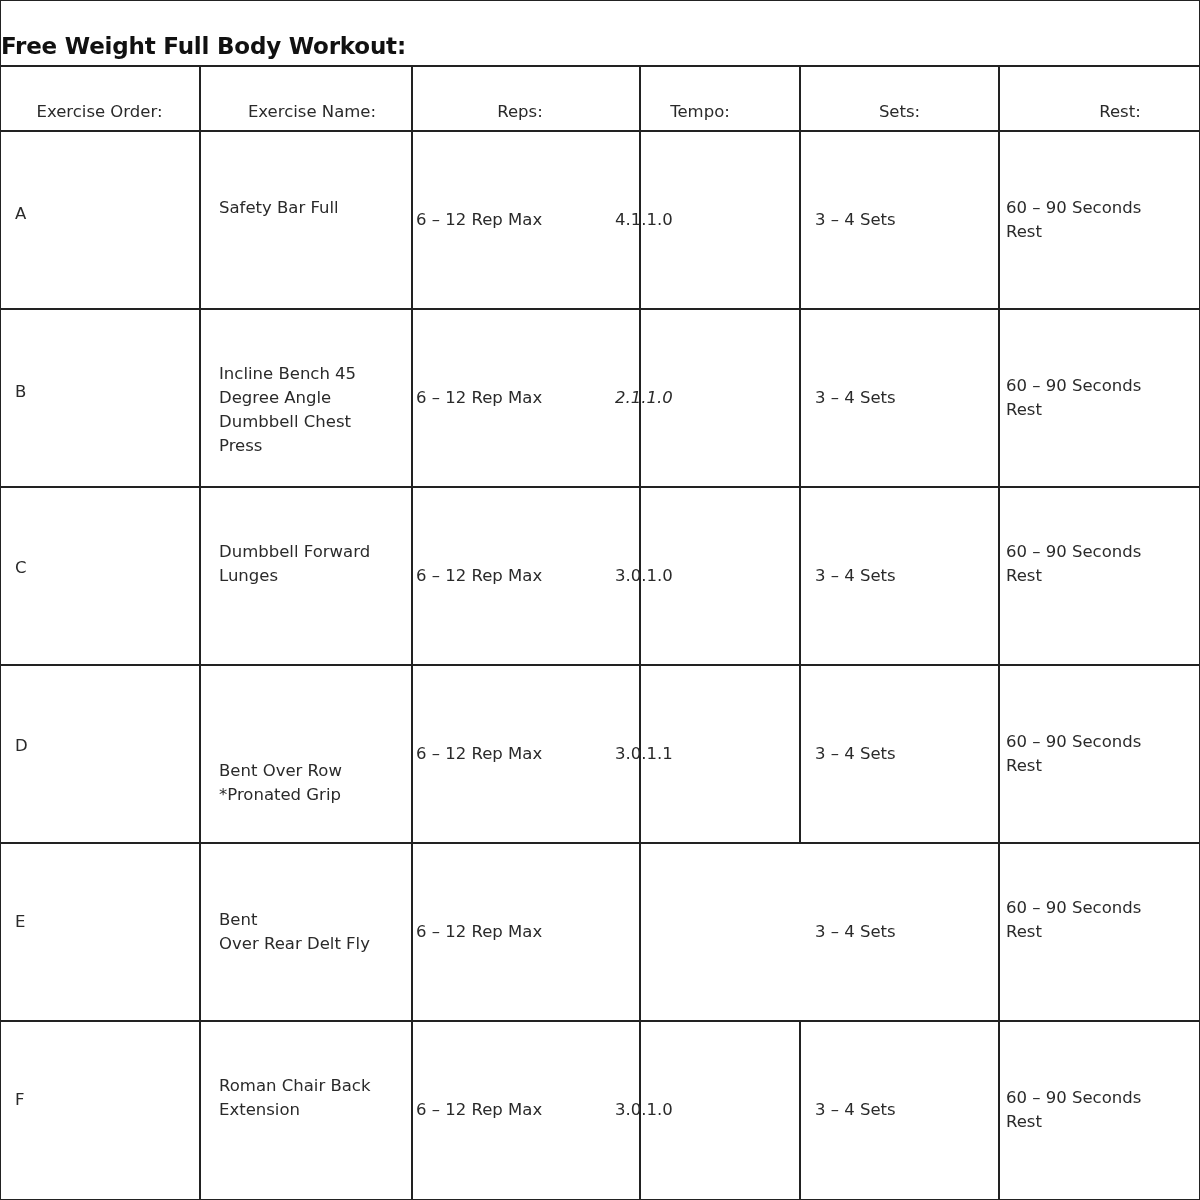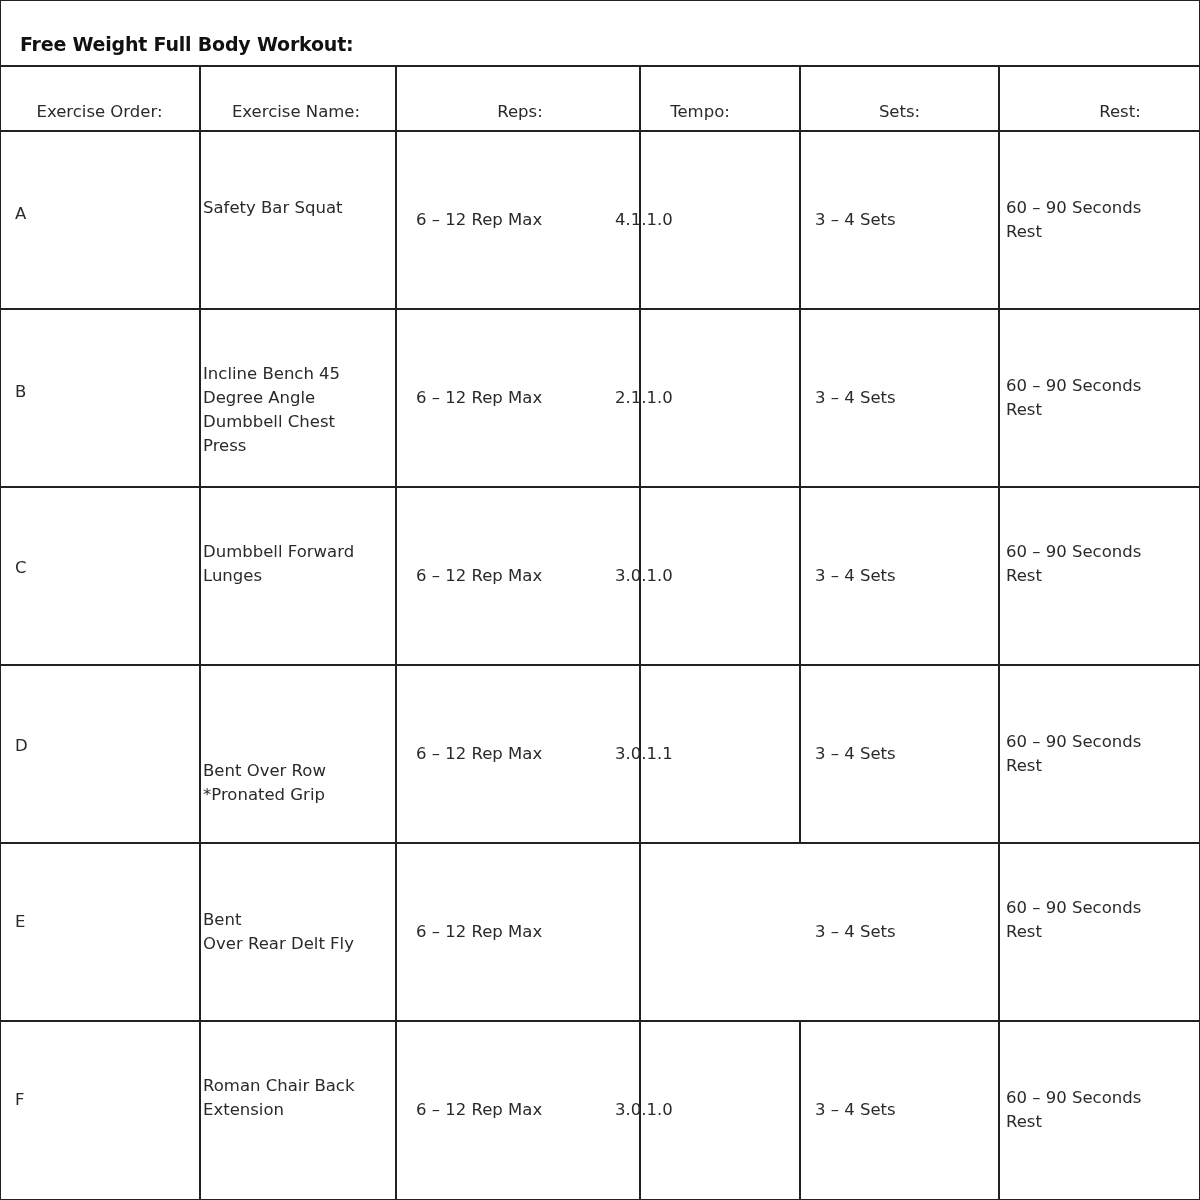--- a/index.html
+++ b/index.html
@@ -2,30 +2,30 @@
 <html><head>
 <meta charset="utf-8">
 <style>
   html, body { margin: 0; padding: 0; background: #ffffff; }
   body { width: 1200px; height: 1200px; position: relative; overflow: hidden;
          font-family: "DejaVu Sans", sans-serif; color: #222; }
   .frame { position: absolute; left: 0; top: 0; width: 1198px; height: 1198px;
            border: 1px solid #222; }
   .title-row { position: absolute; left: 0; top: 0; width: 1200px; height: 67px;
                border-bottom: 2px solid #222; box-sizing: border-box; }
-  .title { position: absolute; left: 20px; top: 33px; font-size: 19px; font-weight: bold;
+  .title { position: absolute; left: 1px; top: 33px; font-size: 23px; font-weight: bold;
            color: #111; letter-spacing: -0.2px; }
   .grid { position: absolute; left: 0; top: 67px; width: 1200px; }
   .row { position: absolute; left: 0; width: 1200px; box-sizing: border-box;
          border-bottom: 2px solid #222; }
   .cell { position: absolute; top: 0; height: 100%; box-sizing: border-box;
           border-right: 2px solid #222; font-size: 16.5px; color: #2a2a2a; }
   .cell:last-child { border-right: none; }
   .c0 { left: 0; width: 201px; }
-  .c1 { left: 197px; width: 200px; }
+  .c1 { left: 213px; width: 200px; }
   .c2 { left: 401px; width: 240px; }
   .c3 { left: 601px; width: 200px; }
   .c4 { left: 801px; width: 199px; }
   .c5 { left: 1000px; width: 240px; }
   .hdr .cell { text-align: center; }
   .hdr .cell span { position: absolute; left: 0; right: 0; top: 35px; }
   .txt { position: absolute; white-space: pre-line; line-height: 24px; }
 </style>
 </head>
 <body>
@@ -55,21 +55,21 @@
       </div>
     <div class="cell c5">
         <span>Rest:</span>
       </div>
   </div>
 <div class="row" style="top: 65px; height: 178px;">
       <div class="cell c0">
         <div class="txt" style="left: 15px; top: 70px;">A</div>
       </div>
       <div class="cell c1">
-        <div class="txt" style="left: 6px; top: 64px;">  Safety Bar Squat</div>
+        <div class="txt" style="left: 6px; top: 64px;">  Safety Bar Full</div>
       </div>
       <div class="cell c2">
         <div class="txt" style="left: 15px; top: 76px;">6 – 12 Rep Max</div>
       </div>
       <div class="cell c3">
         <div class="txt" style="left: 14px; top: 76px;">4.1.1.0</div>
       </div>
       <div class="cell c4">
         <div class="txt" style="left: 14px; top: 76px;">3 – 4 Sets</div>
       </div>
@@ -85,21 +85,21 @@
       <div class="cell c1">
         <div class="txt" style="left: 6px; top: 52px;">  Incline Bench 45
 Degree Angle
 Dumbbell Chest
 Press</div>
       </div>
       <div class="cell c2">
         <div class="txt" style="left: 15px; top: 76px;">6 – 12 Rep Max</div>
       </div>
       <div class="cell c3">
-        <div class="txt" style="left: 14px; top: 76px;">2.1.1.0</div>
+        <div class="txt" style="left: 14px; top: 76px; font-style: italic;">2.1.1.0</div>
       </div>
       <div class="cell c4">
         <div class="txt" style="left: 14px; top: 76px;">3 – 4 Sets</div>
       </div>
       <div class="cell c5">
         <div class="txt" style="left: 6px; top: 64px;">  60 – 90 Seconds
 Rest</div>
       </div>
     </div>
     <div class="row" style="top: 421px; height: 178px;">

